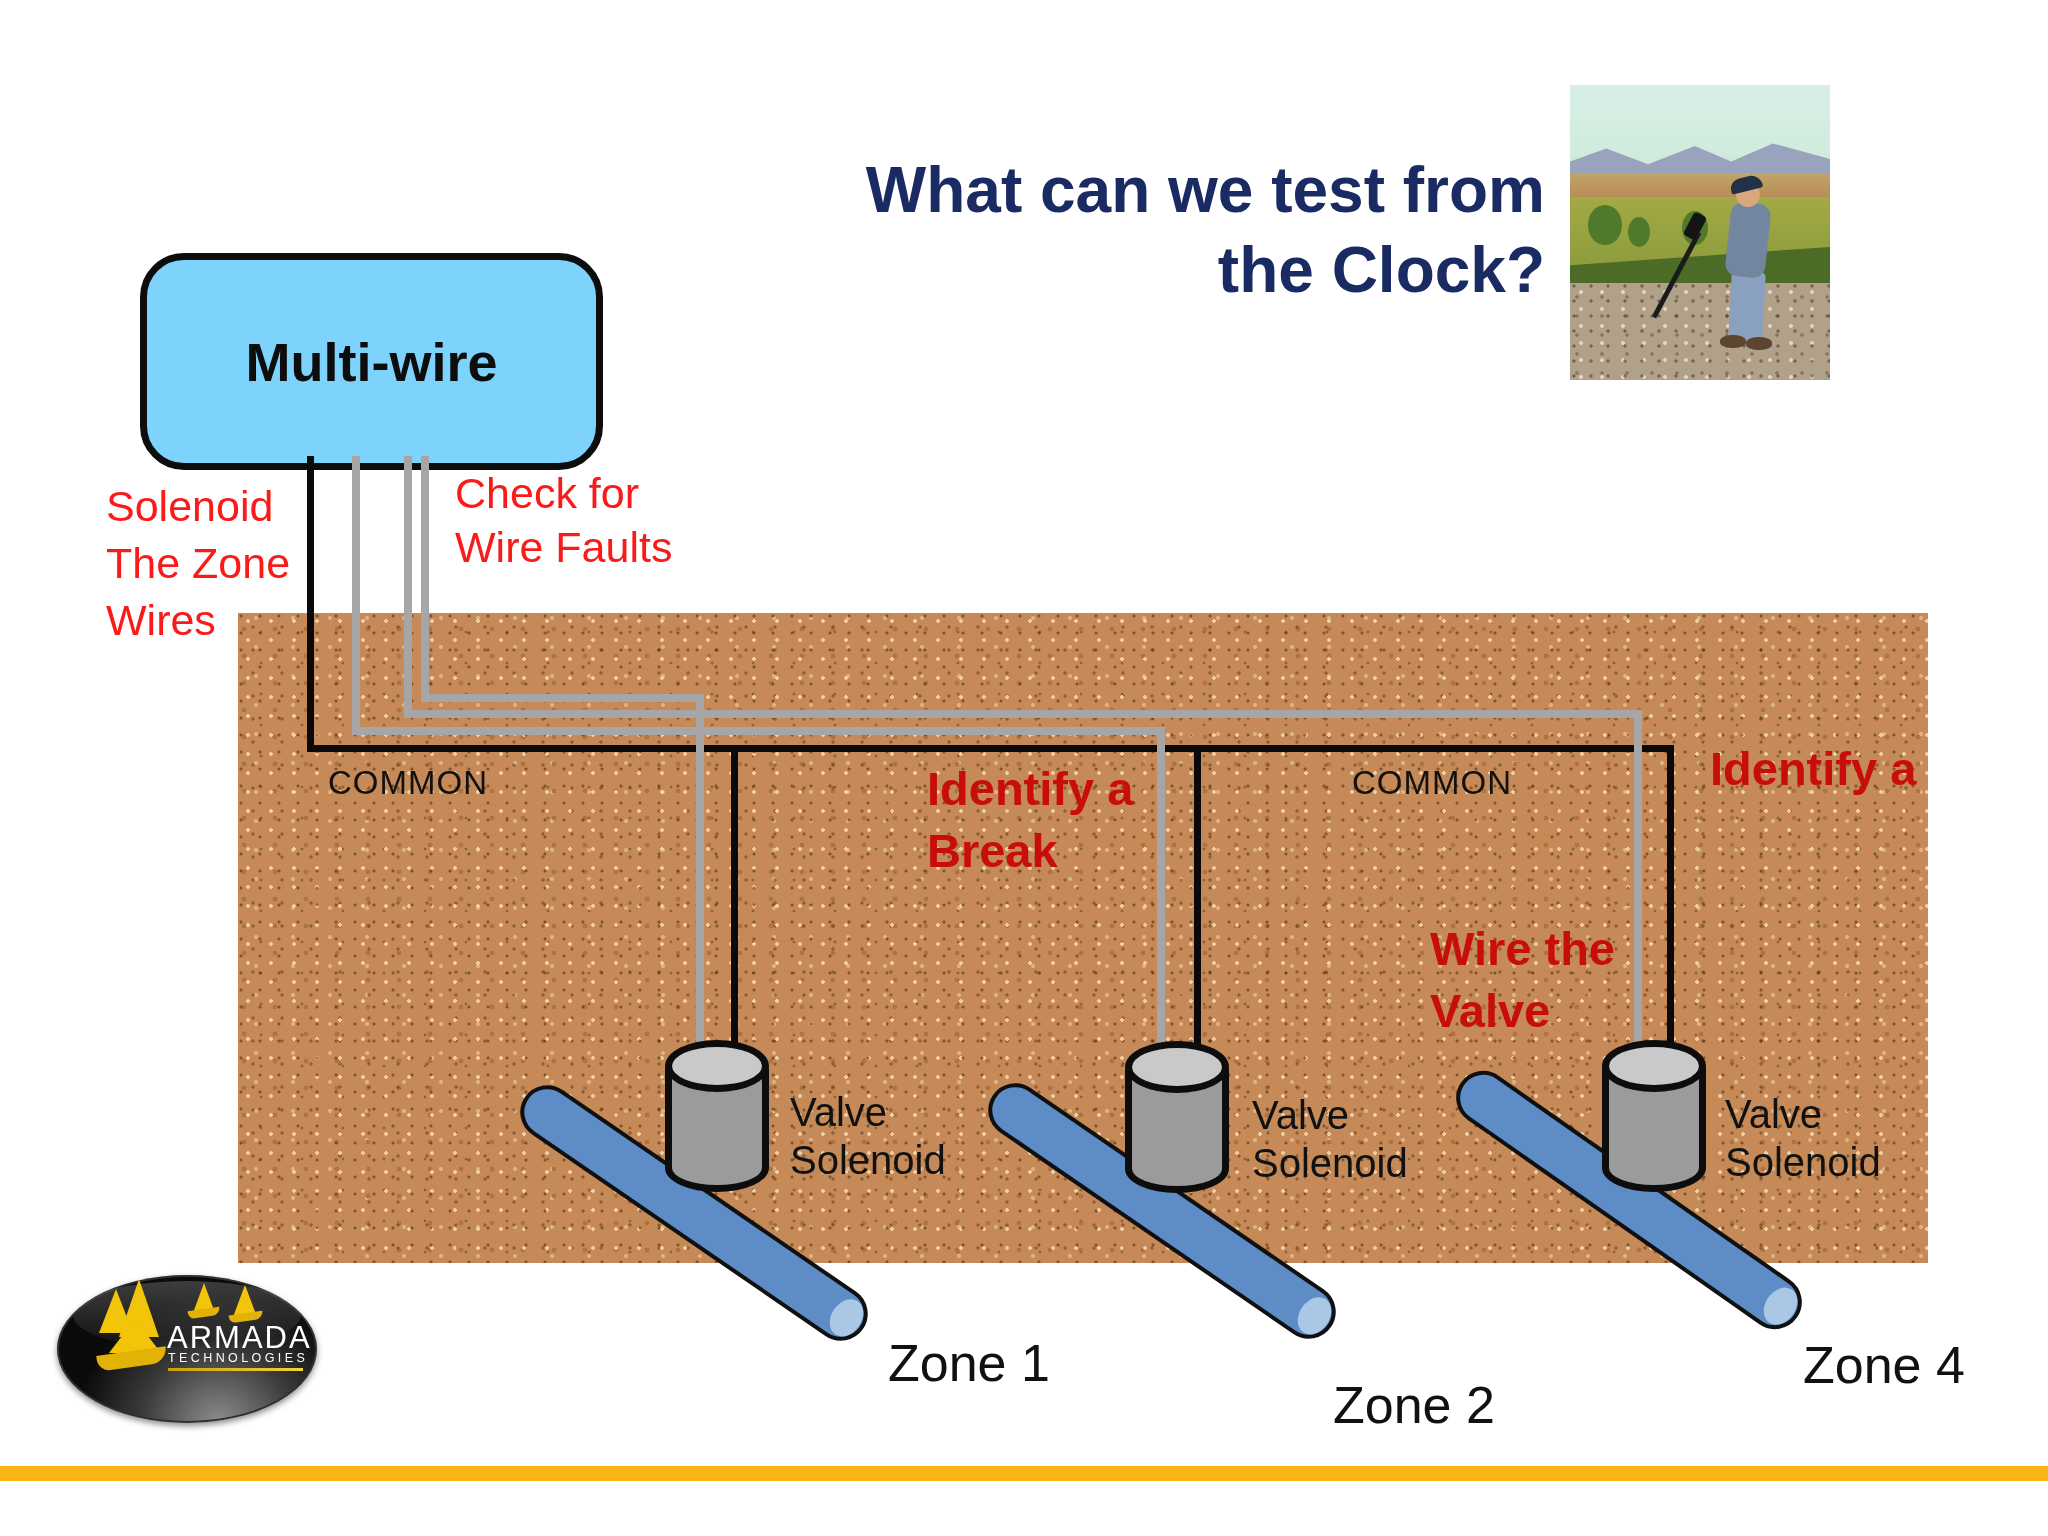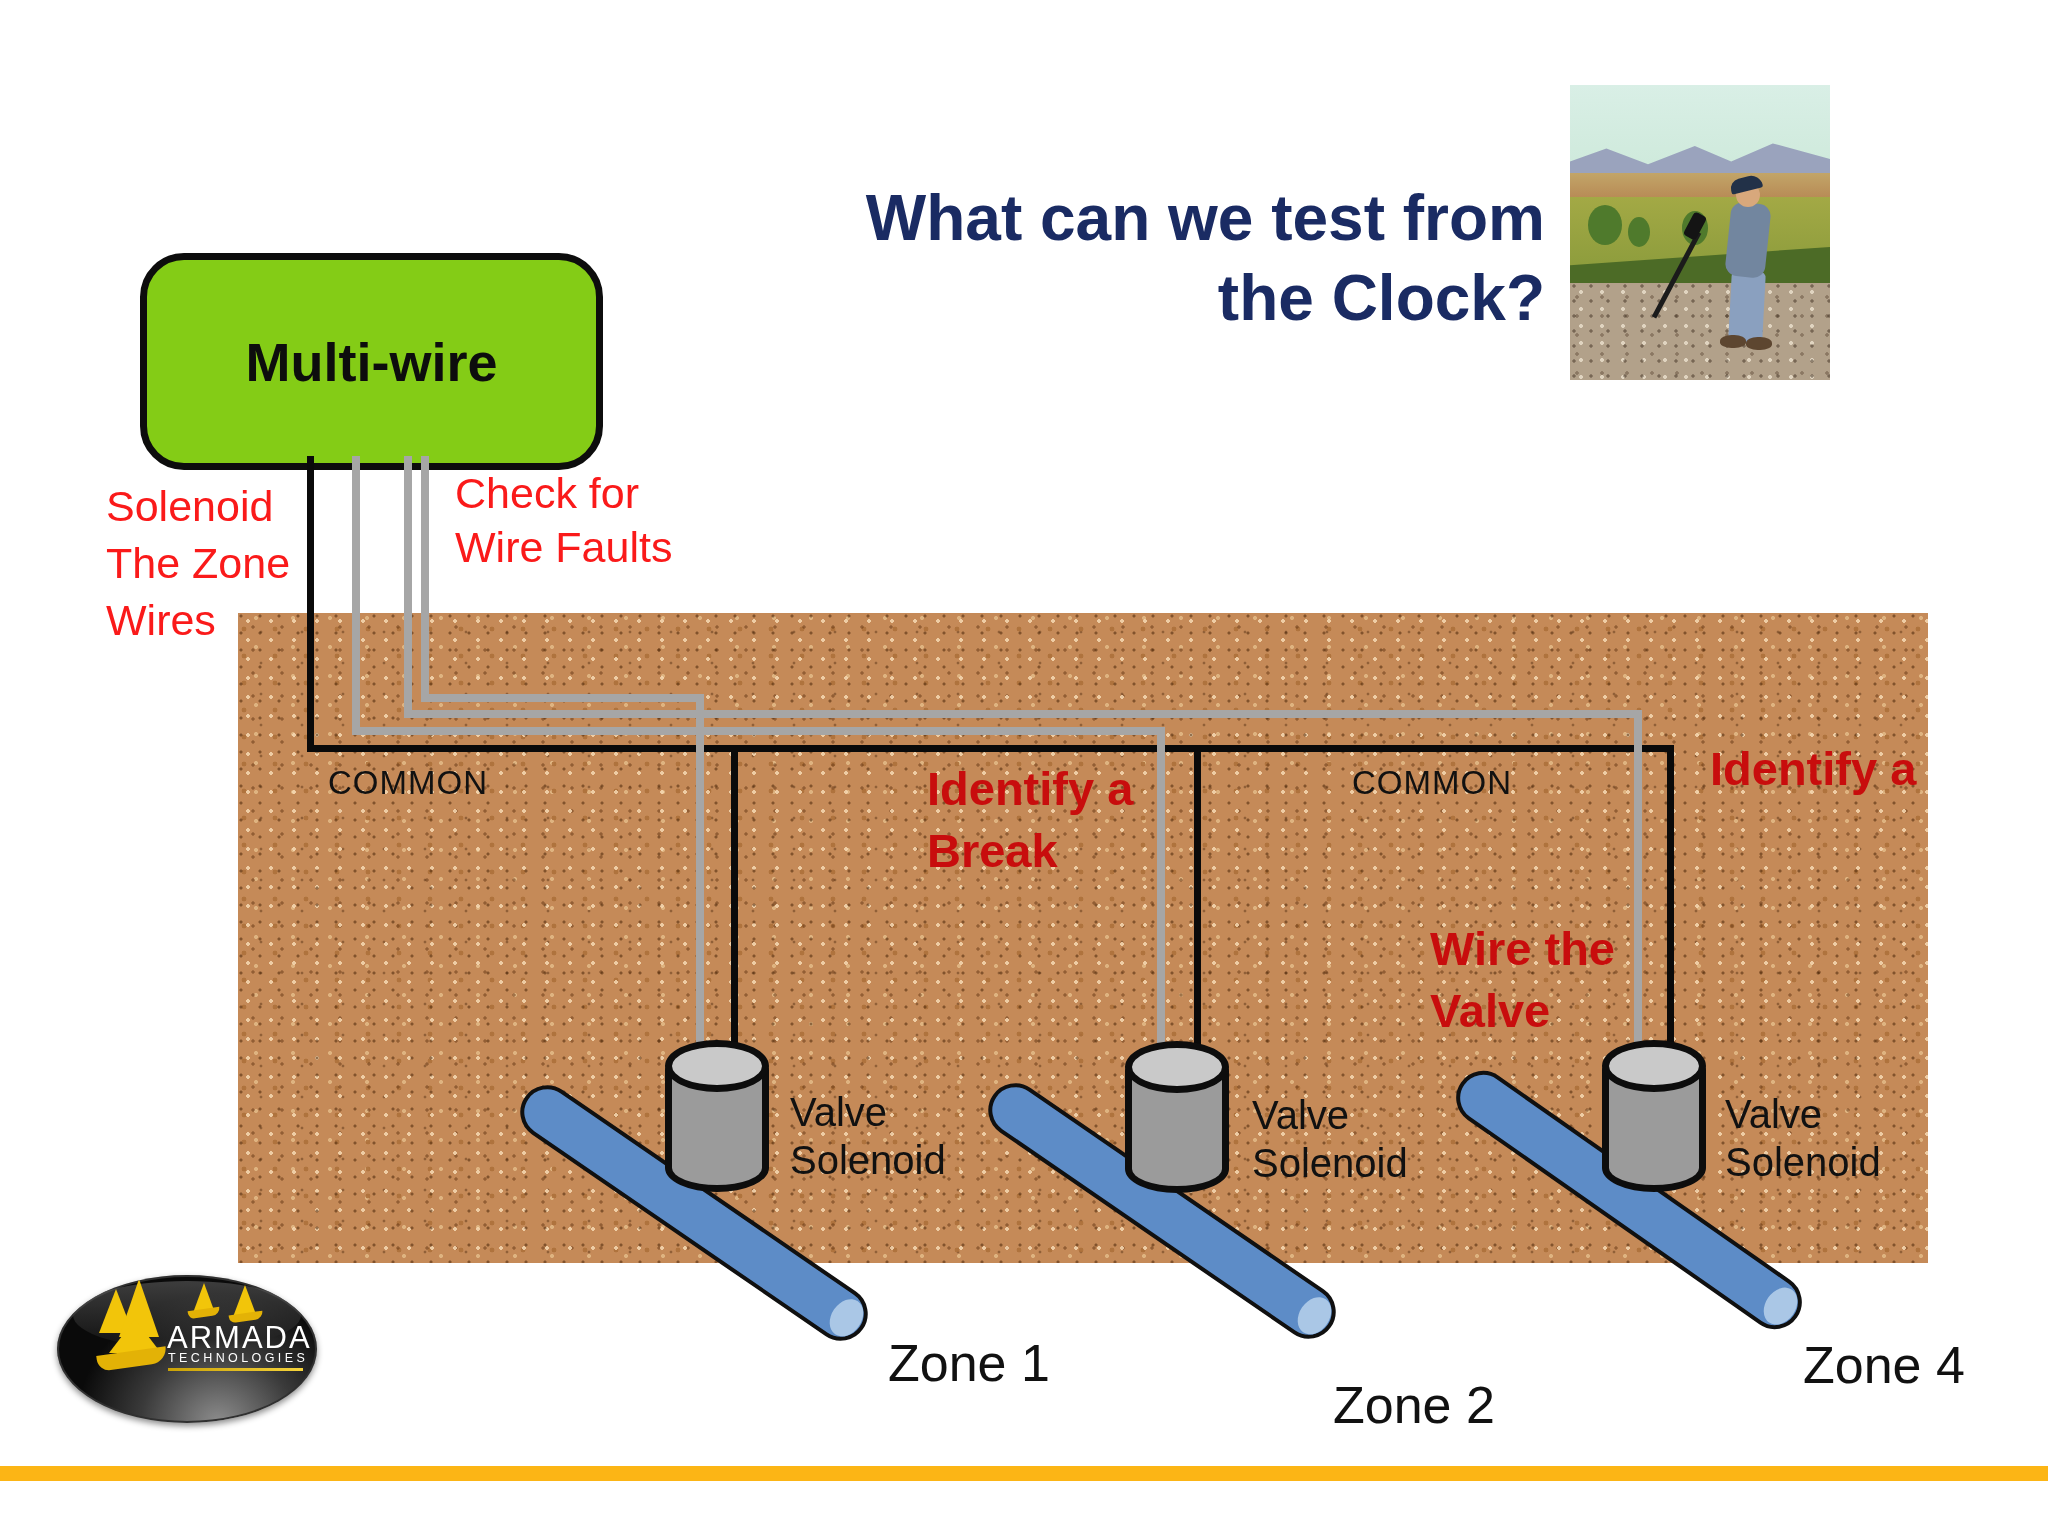--- a/index.html
+++ b/index.html
@@ -2,24 +2,24 @@
 <html><head>
 <meta charset="utf-8">
 <style>
   html,body{margin:0;padding:0;background:#ffffff;}
   body{width:2048px;height:1536px;position:relative;overflow:hidden;
        font-family:"Liberation Sans",sans-serif;}
   .abs{position:absolute;}
 
   
   .slide-title{left:700px;top:150px;width:845px;text-align:right;
-    font-size:64px;font-weight:bold;line-height:80px;color:#1a2b63;letter-spacing:0px;margin-top:28px;}
-
-  
-  .controller{left:140px;top:253px;width:449px;height:203px;background:#84cc16;
+    font-size:64px;font-weight:bold;line-height:80px;color:#1a2b63;letter-spacing:0px;}
+
+  
+  .controller{left:140px;top:253px;width:449px;height:203px;background:#7dd3fc;
     border:7px solid #0d0d0d;border-radius:44px;display:flex;flex-direction:column;
     justify-content:center;align-items:center;}
   .controller .ln{font-size:54px;font-weight:bold;color:#0d0d0d;line-height:62px;}
 
   
   .red-note{color:#fa1a1a;font-size:43px;line-height:57px;font-weight:normal;}
   .red-bold{color:#c80d0d;font-size:47px;line-height:62px;font-weight:bold;}
   .red-note span,.red-bold span{display:block;}
 
   

